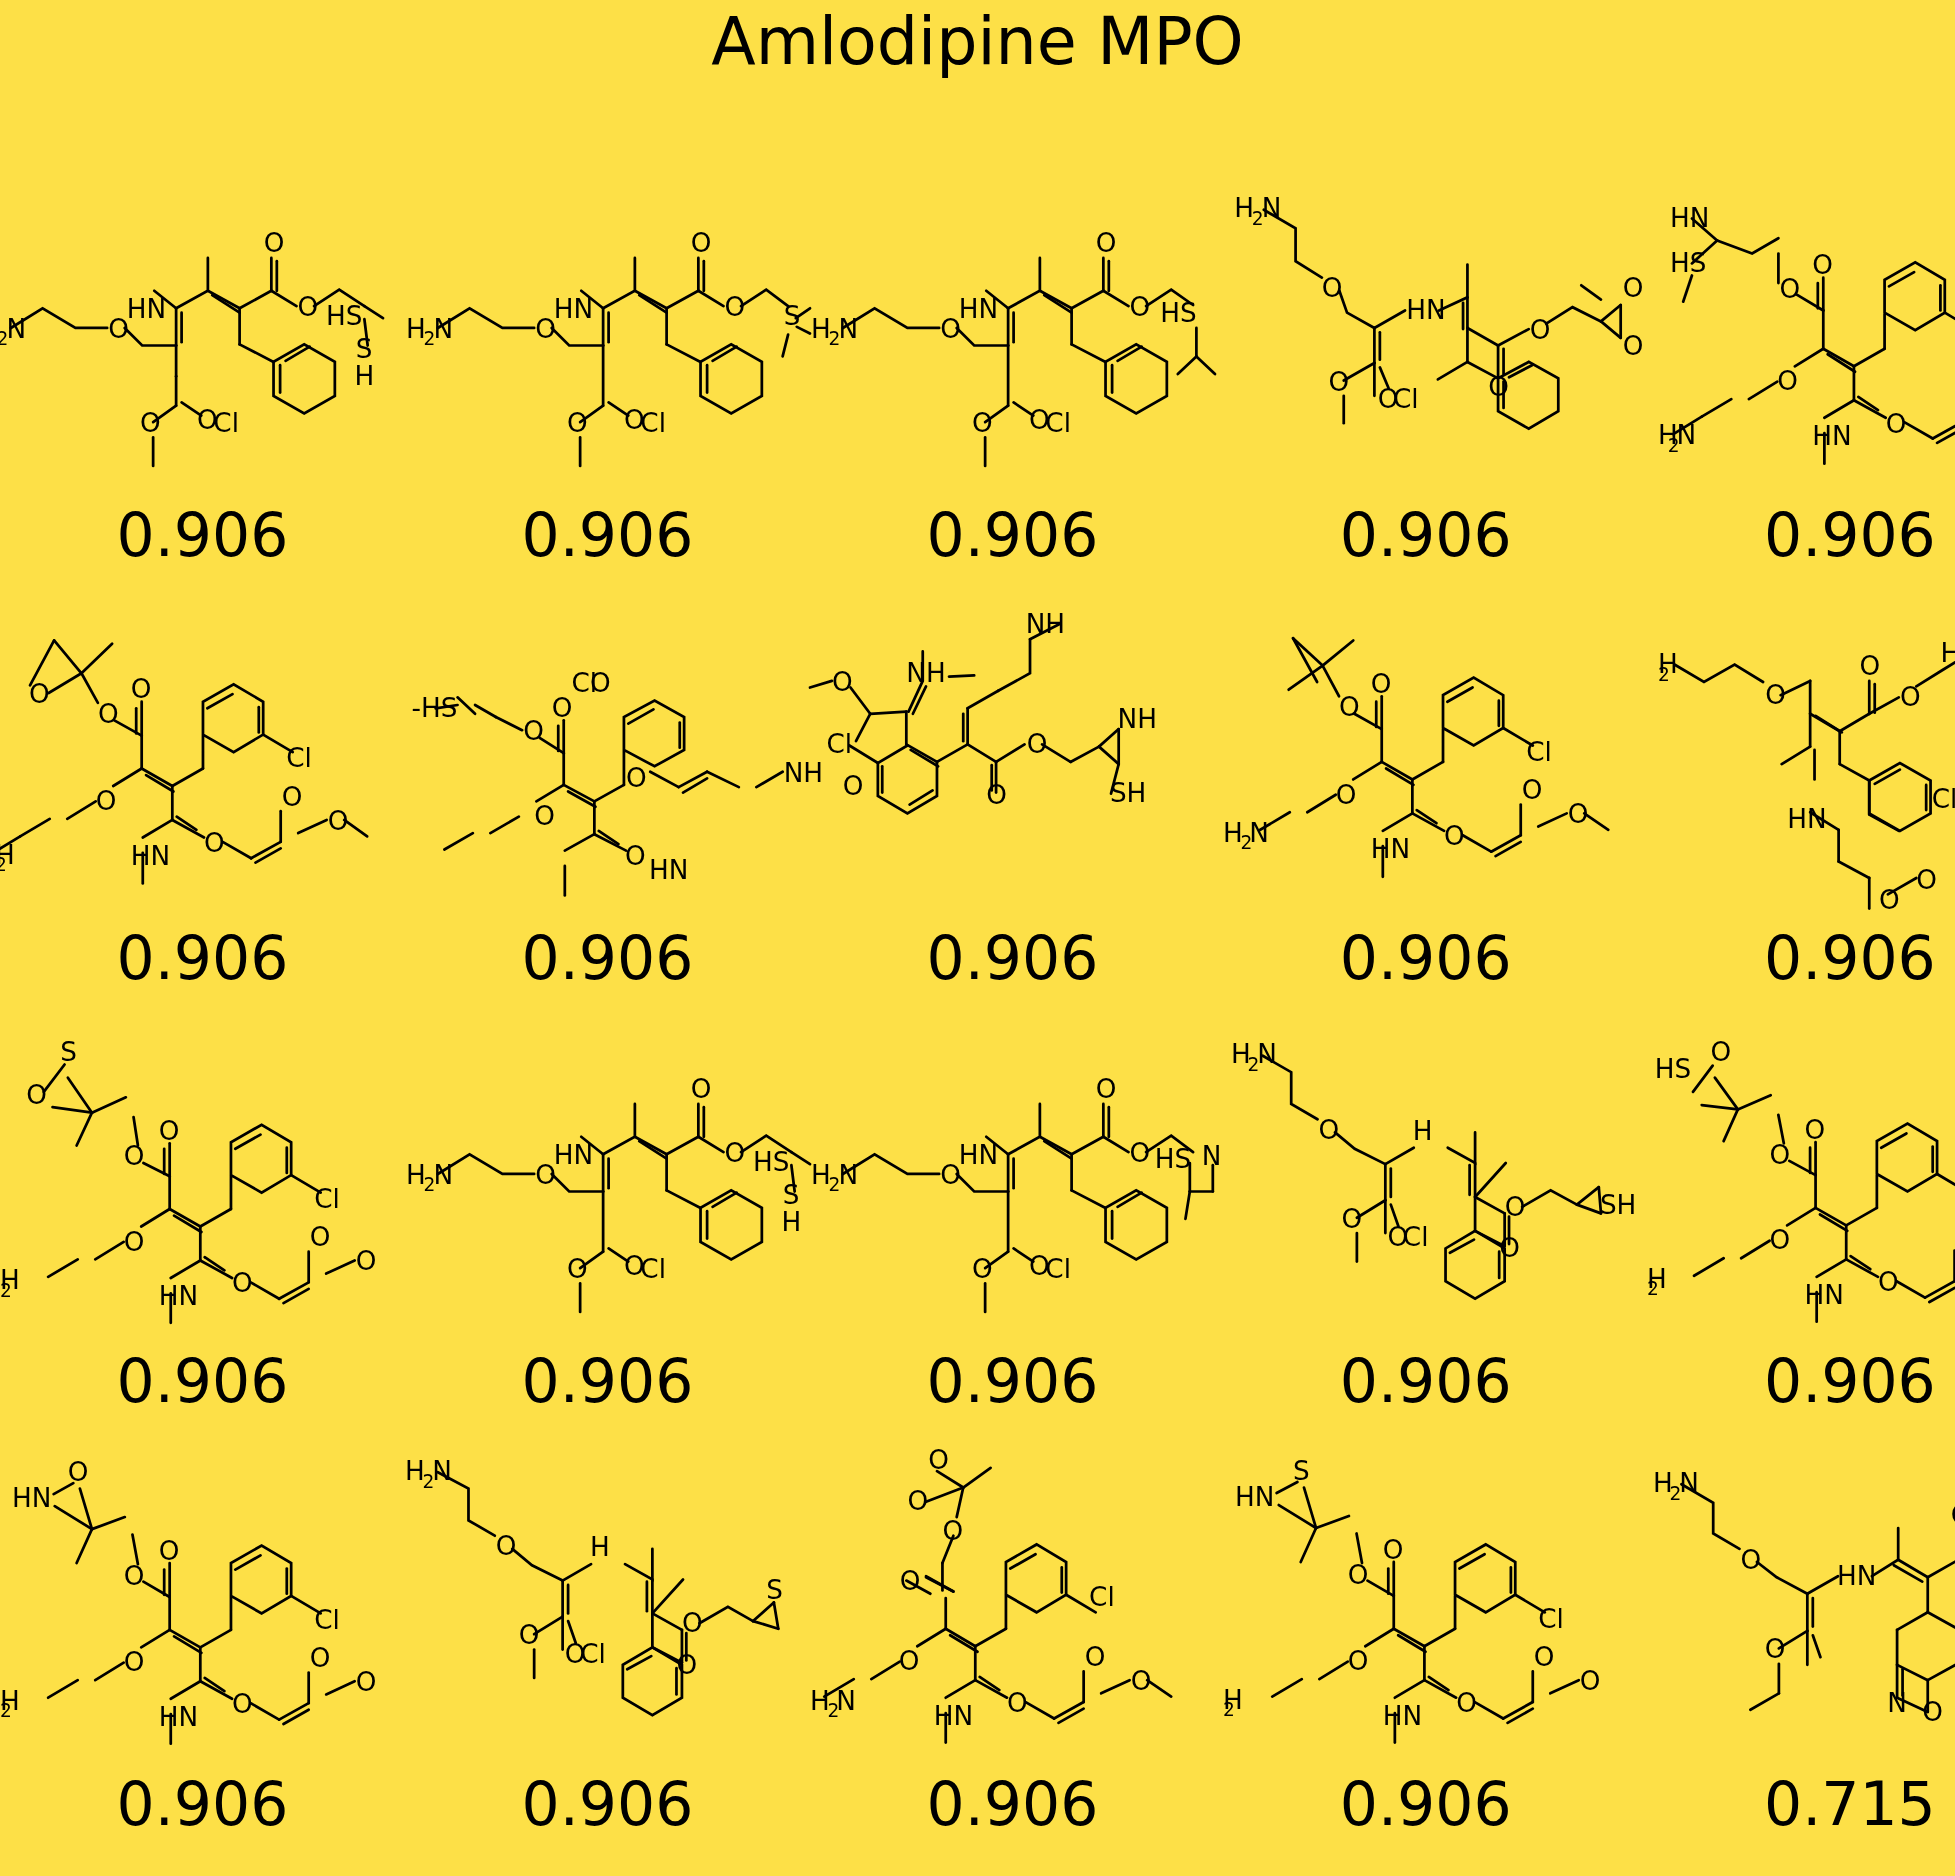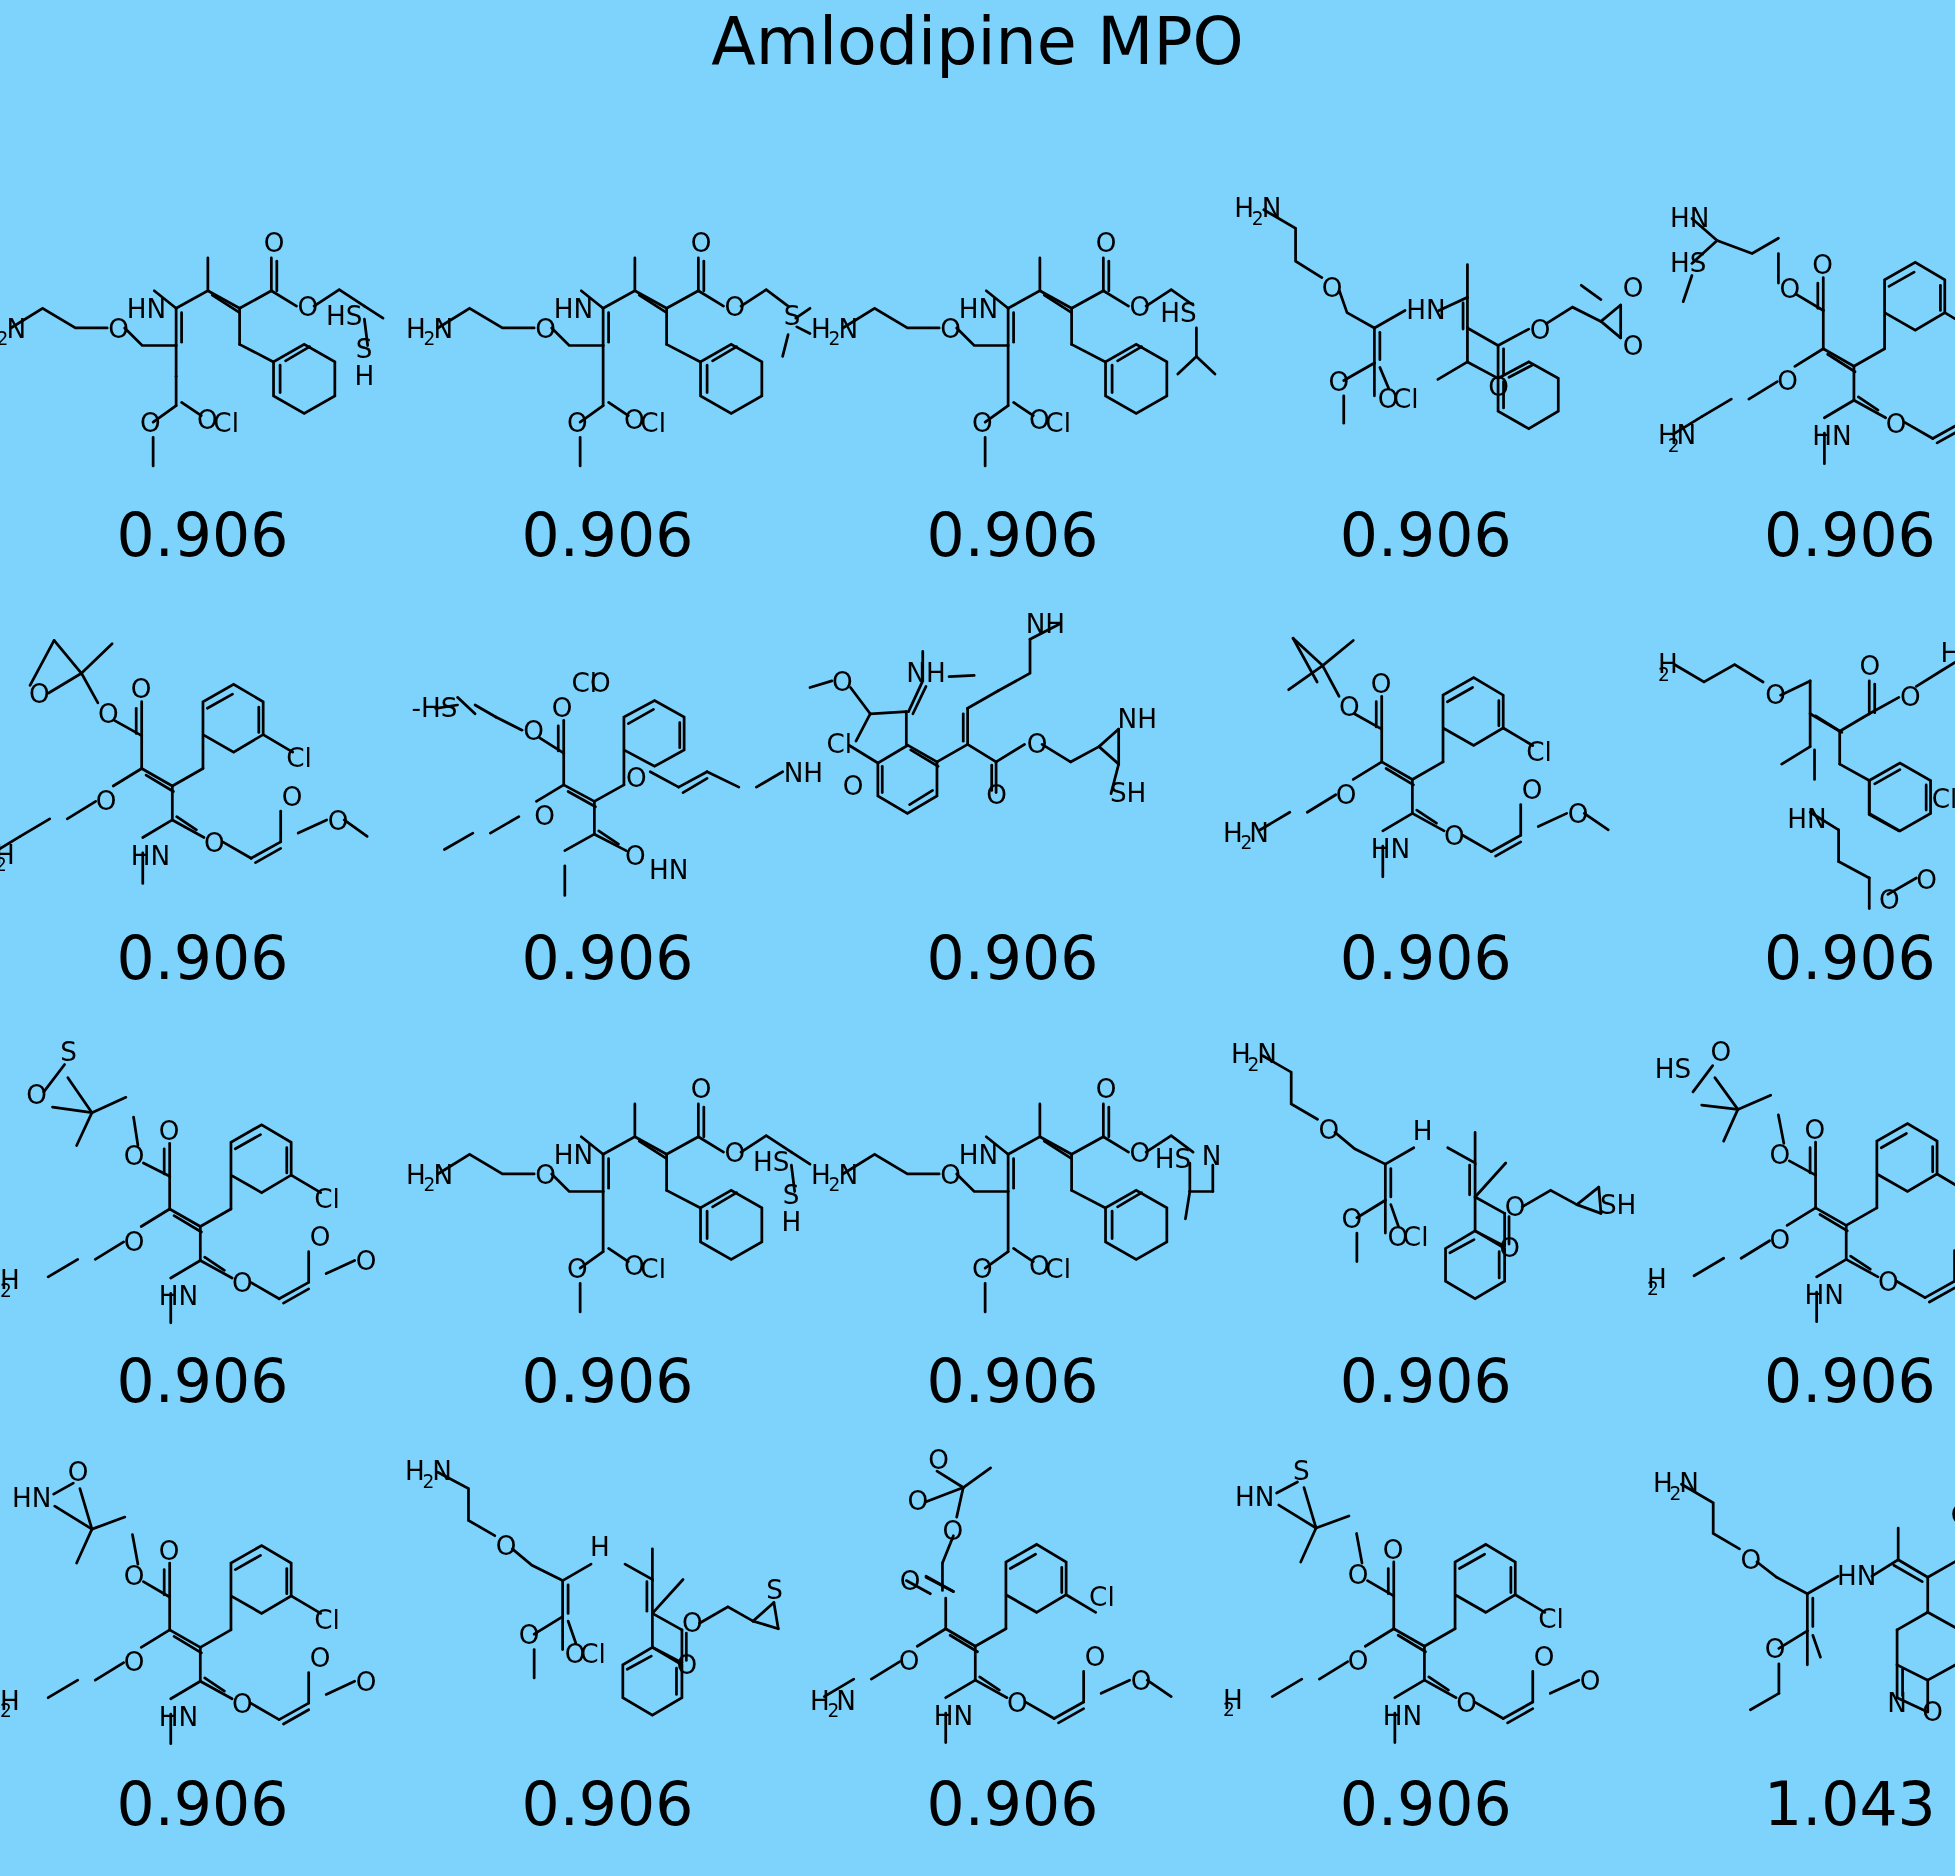--- a/index.html
+++ b/index.html
@@ -1,21 +1,21 @@
 <!DOCTYPE html>
 <html style="font-size:8.8px"><head>
 <meta charset="utf-8">
 <style>
   html,body{margin:0;padding:0;background:#ffffff;}
   body{
     width:1955px;height:1877px;
     font-family:"DejaVu Sans","Liberation Sans",sans-serif;
     color:#000000;overflow:hidden;
   }
-  #page{position:relative;width:1955px;height:1877px;background:#7dd3fc;}
+  #page{position:relative;width:1955px;height:1877px;background:#fde047;}
 
   #title{
     position:absolute;left:0;top:5.5px;width:1955px;
     text-align:center;
     font-size:65px;
     font-family:"DejaVu Sans","Liberation Sans",sans-serif;
     font-weight:400;
     letter-spacing:0px;
     line-height:1.1;
     color:#000;
@@ -1090,18 +1090,18 @@
             <text x="336" y="246">HN</text>
             <text x="544" y="134">O</text>
             <text x="580" y="246">O</text>
             <text x="204" y="380">O</text>
             <text x="428" y="478">N</text>
             <text x="492" y="494">O</text>
             <text x="686" y="400">Cl</text>
           </g>
         </svg>
       </div>
-      <div class="score">1.043</div>
+      <div class="score">0.715</div>
     </div>
 
   </div>
 </div>
 
 
 </body></html>

